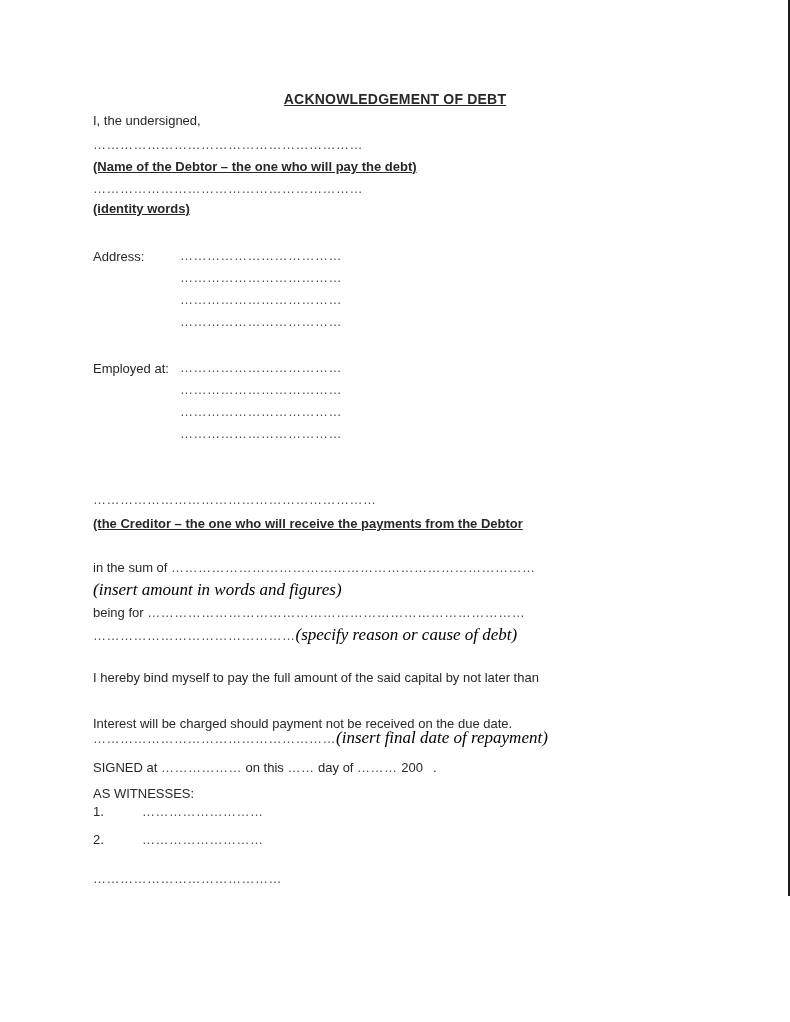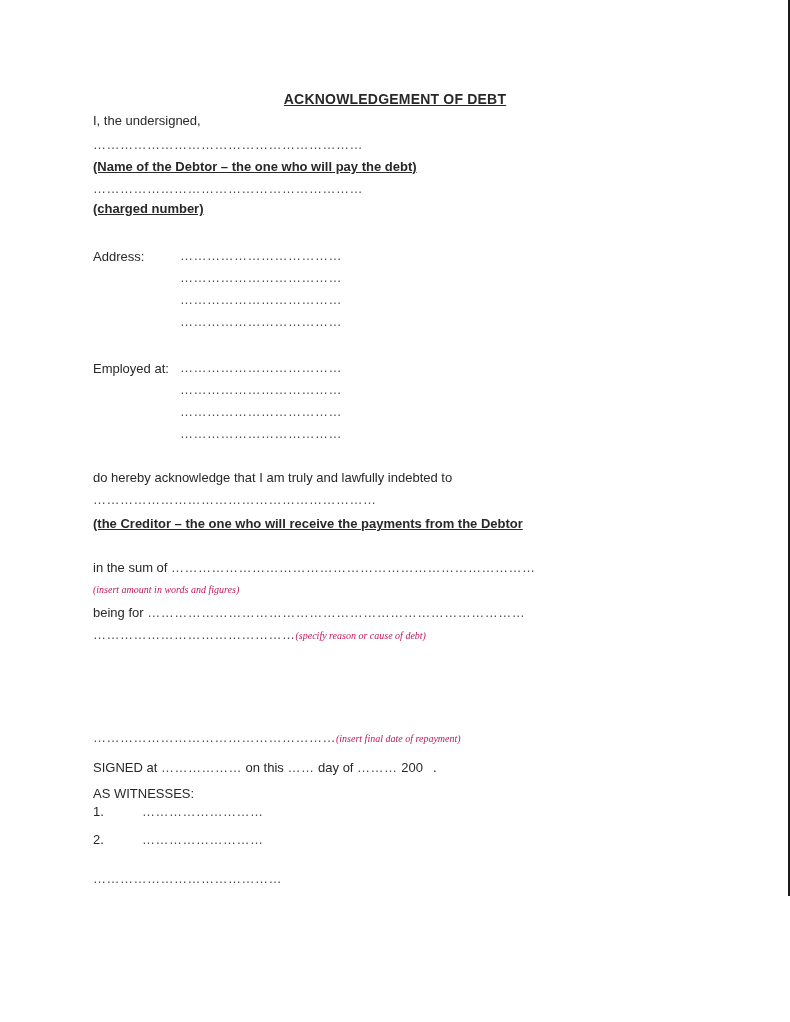--- a/index.html
+++ b/index.html
@@ -26,22 +26,22 @@
     text-align: center;
     font-weight: bold;
     font-size: 14px;
     text-decoration: underline;
     letter-spacing: 0.2px;
   }
   .dots { color: #4d4d4d; letter-spacing: 0.5px; }
   .note {
     font-family: "Liberation Serif", serif;
     font-style: italic;
-    font-size: 10px;
-    color: #be185d;
+    font-size: 17px;
+    color: #000000;
   }
   .indent { left: 180px; }
   .w-dots { left: 142px; }
   .period-gap { margin-left: 10px; }
   .edge-strip {
     position: absolute;
     top: 0; right: 0;
     width: 2px; height: 100%;
     background: #1c1c1c;
   }
@@ -54,59 +54,60 @@
   <div class="line title-line" style="top:91px">ACKNOWLEDGEMENT OF DEBT</div>
 
   <div class="line" style="top:113px">I, the undersigned,</div>
 
   <div class="line dots" style="top:137px">……………………………………………………</div>
 
   <div class="line b" style="top:159px">(Name of the Debtor – the one who will pay the debt)</div>
 
   <div class="line dots" style="top:181px">……………………………………………………</div>
 
-  <div class="line b" style="top:201px">(charged number)</div>
+  <div class="line b" style="top:201px">(identity words)</div>
 
   <div class="line" style="top:249px">Address:</div>
   <div class="line dots indent" style="top:248px">………………………………</div>
   <div class="line dots indent" style="top:270px">………………………………</div>
   <div class="line dots indent" style="top:292px">………………………………</div>
   <div class="line dots indent" style="top:314px">………………………………</div>
 
   <div class="line" style="top:361px">Employed at:</div>
   <div class="line dots indent" style="top:360px">………………………………</div>
   <div class="line dots indent" style="top:382px">………………………………</div>
   <div class="line dots indent" style="top:404px">………………………………</div>
   <div class="line dots indent" style="top:426px">………………………………</div>
 
-  <div class="line" style="top:470px">do hereby acknowledge that I am truly and lawfully indebted to</div>
 
   <div class="line dots" style="top:492px">………………………………………………………</div>
 
   <div class="line" style="top:560px">
     <span>in the sum of </span><span class="dots">………………………………………………………………………</span>
   </div>
 
   <div class="line b" style="top:516px">(the Creditor – the one who will receive the payments from the Debtor</div>
 
   <div class="line note" style="top:582px">(insert amount in words and figures)</div>
 
   <div class="line" style="top:605px">
     <span>being for </span><span class="dots">…………………………………………………………………………</span>
   </div>
 
   <div class="line" style="top:627px">
     <span class="dots">………………………………………</span><span class="note">(specify reason or cause of debt)</span>
   </div>
 
+  <div class="line" style="top:670px">I hereby bind myself to pay the full amount of the said capital by not later than</div>
 
   <div class="line" style="top:730px">
     <span class="dots">………………………………………………</span><span class="note">(insert final date of repayment)</span>
   </div>
 
+  <div class="line" style="top:716px">Interest will be charged should payment not be received on the due date.</div>
 
   <div class="line" style="top:760px">
     <span>SIGNED at </span><span class="dots">………………</span><span> on this </span><span class="dots">……</span><span> day of </span><span class="dots">………</span><span> 200</span><span class="period-gap">.</span>
   </div>
 
   <div class="line" style="top:786px">AS WITNESSES:</div>
 
   <div class="line" style="top:804px">1.</div>
   <div class="line dots w-dots" style="top:804px">………………………</div>
 

